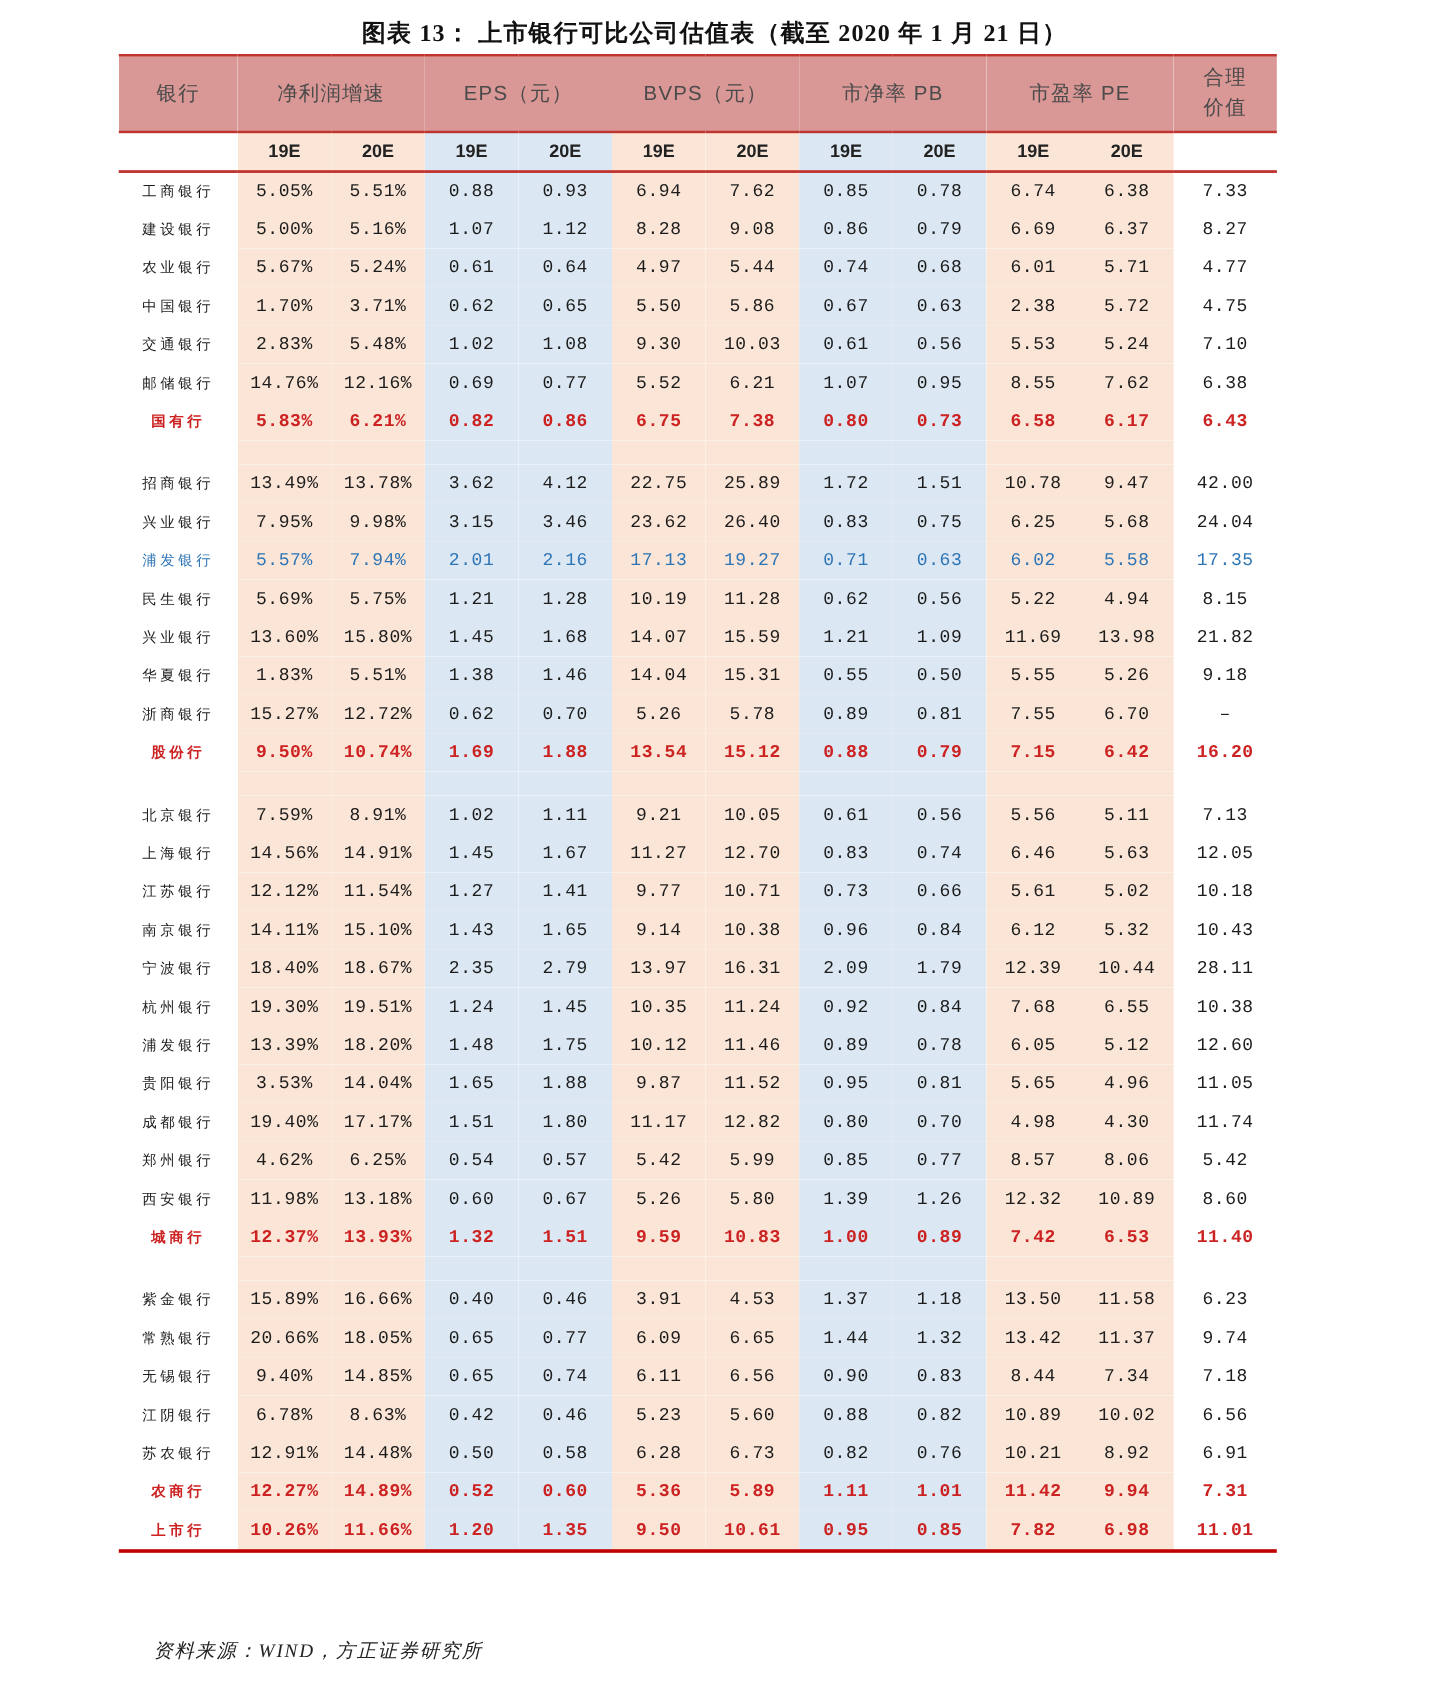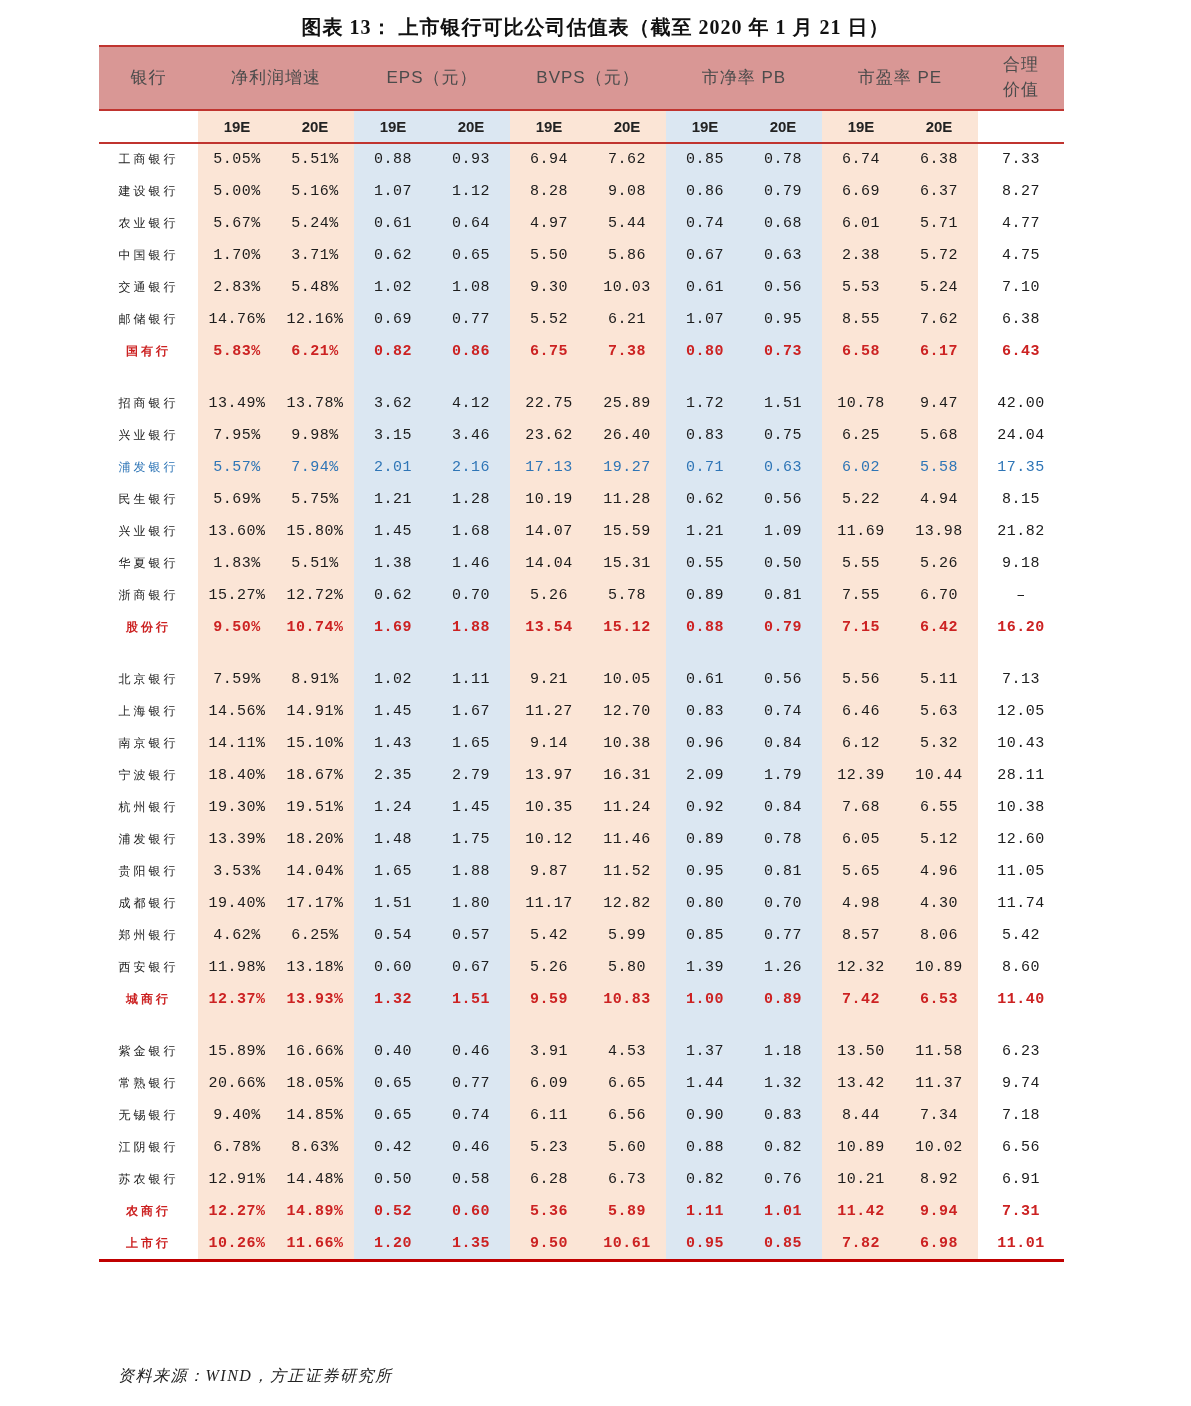--- a/index.html
+++ b/index.html
@@ -34,21 +34,21 @@
   .band-blue{background:var(--blue,#dbe7f2);}
   .band-none{background:#ffffff;}
   .r-data{height:32px;}
   .r-spacer{height:20px;}
   td.bank{font-size:12px;letter-spacing:3px;color:#1c1c1c;}
   td.num{font-family:"Liberation Mono", monospace;font-size:15px;color:#1c1c1c;letter-spacing:0.5px;}
   tr.agg td{color:var(--agg-red,#cc2222);font-weight:bold;}
   tr.hl td{color:var(--hl-blue,#2e75b6);}
   .bottom-rule{height:3px;background:var(--bottom-rule,#c00000);}
   .source{
-    position:absolute;left:118px;top:1366px;
+    position:absolute;left:128px;top:1366px;
     font-family:"Liberation Serif", serif;font-style:italic;
     font-size:16px;color:#222;letter-spacing:1.5px;white-space:nowrap;
   }
 </style>
 </head>
 <body>
 
 <div class="page">
   <div class="title">图表 13：  上市银行可比公司估值表（截至 2020 年 1 月 21 日）</div>
 
@@ -355,20 +355,34 @@
             <td class="num band-blue">1.67</td>
             <td class="num band-peach">11.27</td>
             <td class="num band-peach">12.70</td>
             <td class="num band-blue">0.83</td>
             <td class="num band-blue">0.74</td>
             <td class="num band-peach">6.46</td>
             <td class="num band-peach">5.63</td>
             <td class="num band-none">12.05</td>
           </tr>
           <tr class="r-data">
+            <td class="bank band-none">江苏银行</td>
+            <td class="num band-peach">12.12%</td>
+            <td class="num band-peach">11.54%</td>
+            <td class="num band-blue">1.27</td>
+            <td class="num band-blue">1.41</td>
+            <td class="num band-peach">9.77</td>
+            <td class="num band-peach">10.71</td>
+            <td class="num band-blue">0.73</td>
+            <td class="num band-blue">0.66</td>
+            <td class="num band-peach">5.61</td>
+            <td class="num band-peach">5.02</td>
+            <td class="num band-none">10.18</td>
+          </tr>
+          <tr class="r-data">
             <td class="bank band-none">南京银行</td>
             <td class="num band-peach">14.11%</td>
             <td class="num band-peach">15.10%</td>
             <td class="num band-blue">1.43</td>
             <td class="num band-blue">1.65</td>
             <td class="num band-peach">9.14</td>
             <td class="num band-peach">10.38</td>
             <td class="num band-blue">0.96</td>
             <td class="num band-blue">0.84</td>
             <td class="num band-peach">6.12</td>

